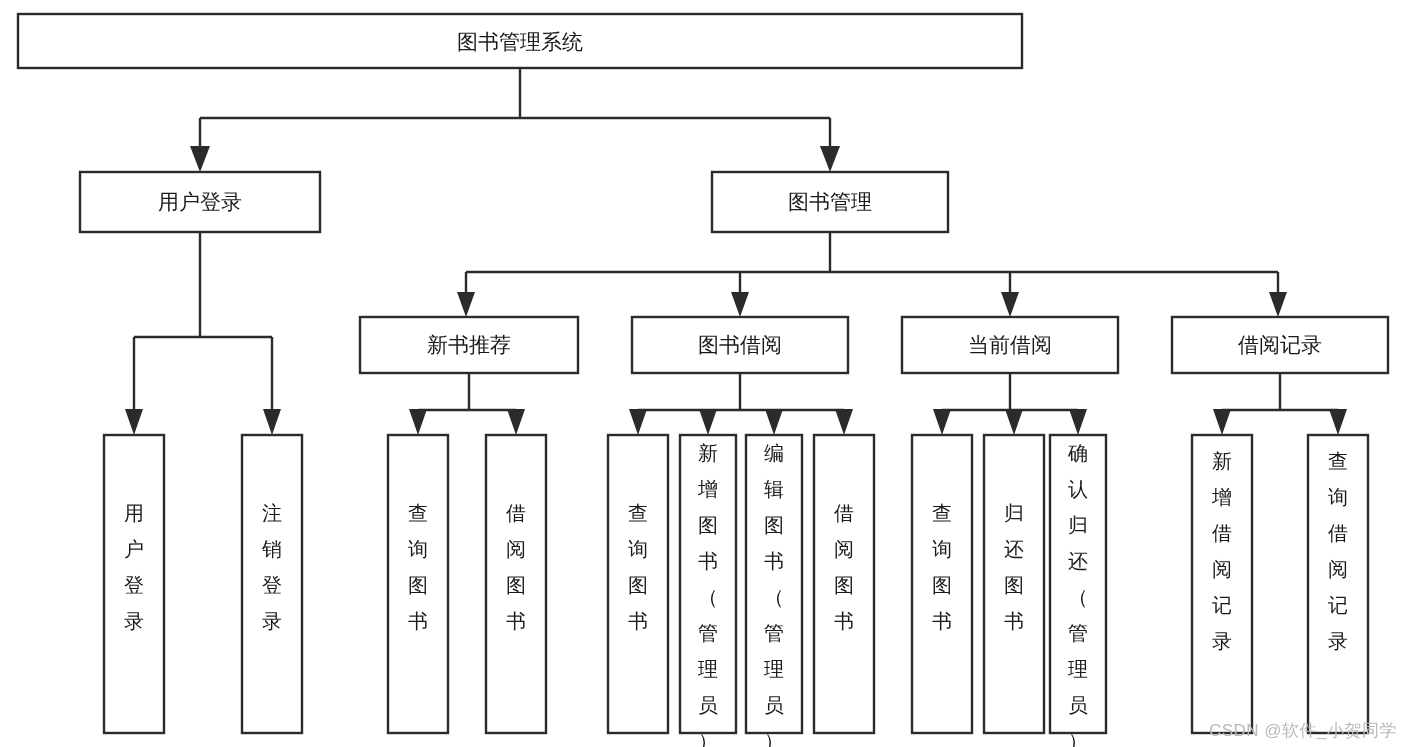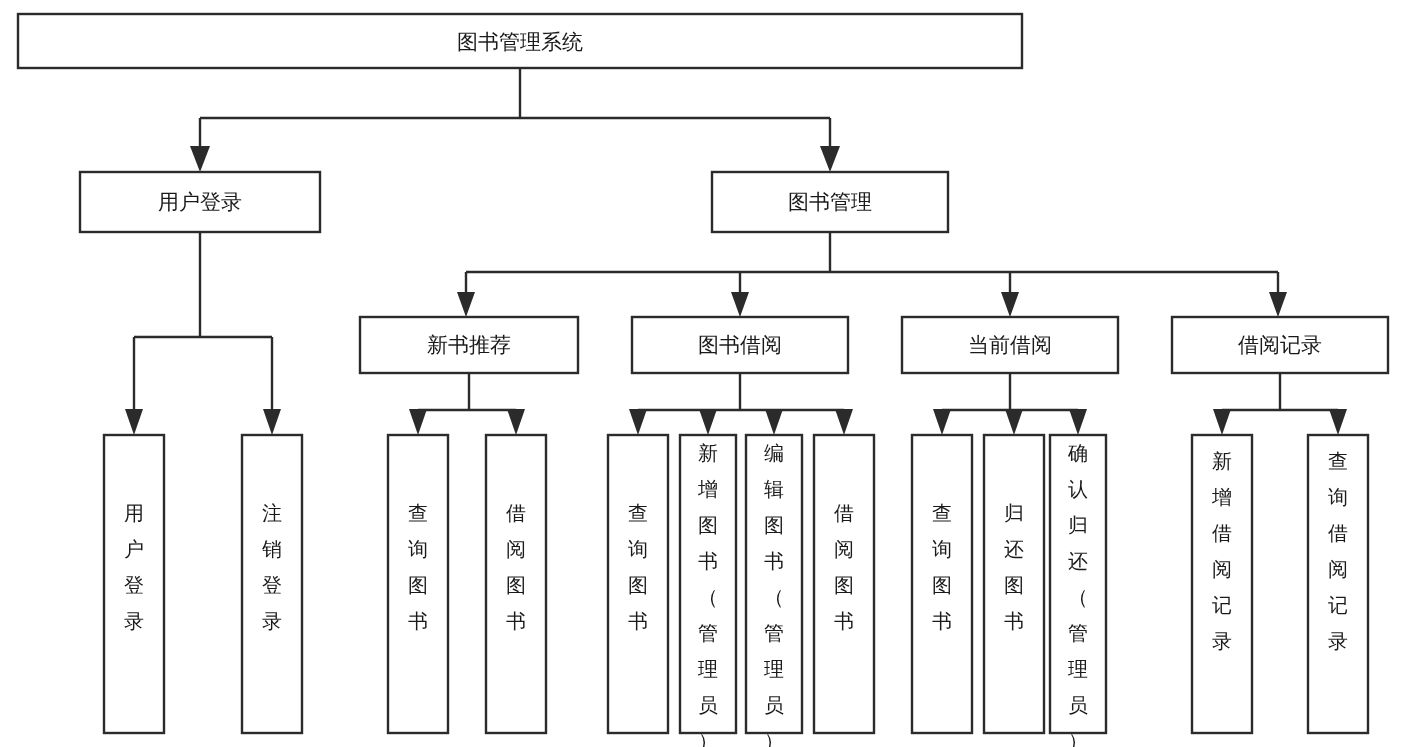--- a/index.html
+++ b/index.html
@@ -204,13 +204,14 @@
       <rect class="node-box" x="1192" y="435" width="60" height="298"></rect>
       <text class="node-label-v vtext" x="1222" y="468"><tspan x="1222" y="468">新</tspan><tspan x="1222" y="504">增</tspan><tspan x="1222" y="540">借</tspan><tspan x="1222" y="576">阅</tspan><tspan x="1222" y="612">记</tspan><tspan x="1222" y="648">录</tspan></text>
     </g>
     <g>
       <rect class="node-box" x="1308" y="435" width="60" height="298"></rect>
       <text class="node-label-v vtext" x="1338" y="468"><tspan x="1338" y="468">查</tspan><tspan x="1338" y="504">询</tspan><tspan x="1338" y="540">借</tspan><tspan x="1338" y="576">阅</tspan><tspan x="1338" y="612">记</tspan><tspan x="1338" y="648">录</tspan></text>
     </g>
 
   </svg>
 
+  <div class="watermark-text">CSDN @软件_小贺同学</div>
 </div>
 
 </body></html>

